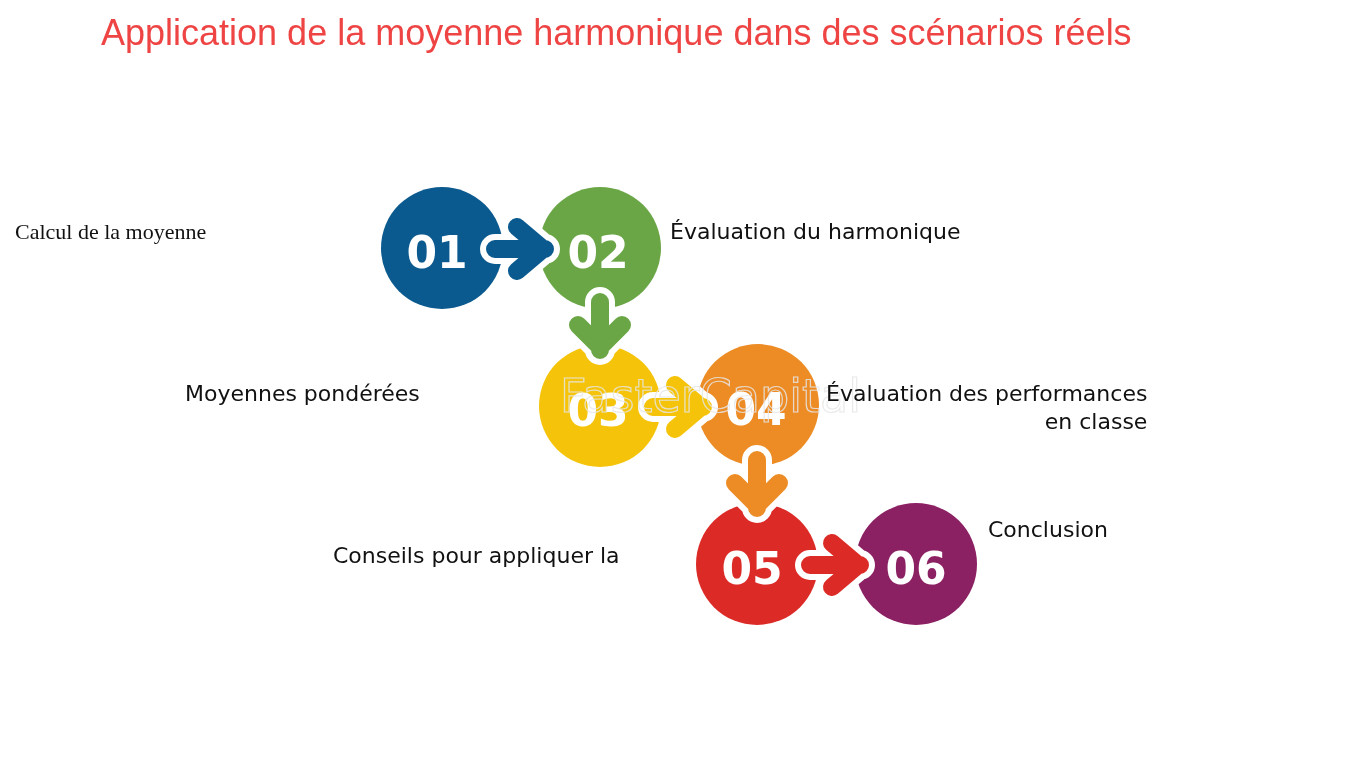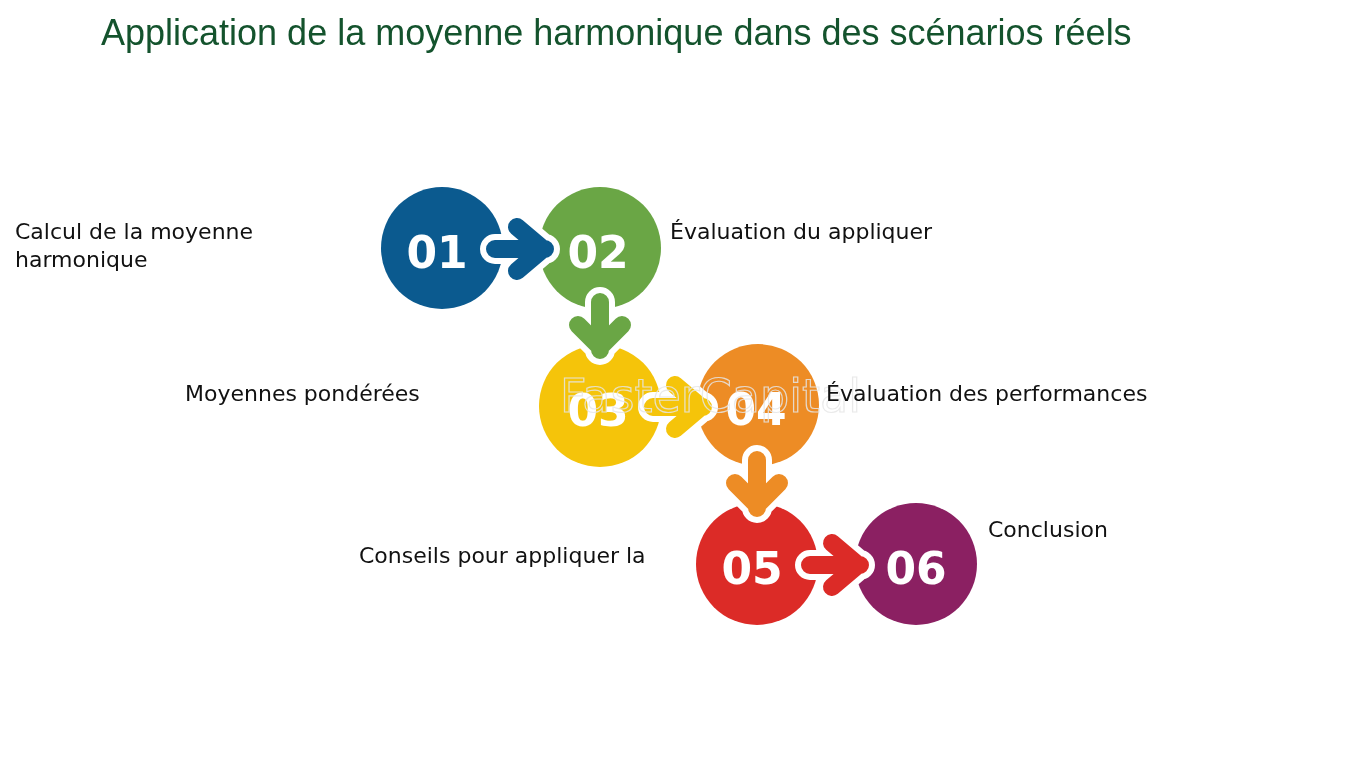--- a/index.html
+++ b/index.html
@@ -1,21 +1,21 @@
 <!DOCTYPE html>
 <html><head>
 <meta charset="utf-8">
 <style>
   html, body { margin: 0; padding: 0; }
   body {
     width: 1359px; height: 759px; background: #ffffff; position: relative; overflow: hidden;
     font-family: "Liberation Sans", "DejaVu Sans", sans-serif;
   }
   .title {
-    position: absolute; left: 101px; top: 12px; font-size: 36px; color: #14532d; white-space: nowrap;
+    position: absolute; left: 101px; top: 12px; font-size: 36px; color: #ef4444; white-space: nowrap;
     font-family: "Liberation Sans", sans-serif; letter-spacing: 0px;
   }
   svg.diagram { position: absolute; left: 0; top: 0; }
   .num { font-family: "DejaVu Sans", sans-serif; font-weight: bold; font-size: 44px; fill: #ffffff; }
   .label {
     position: absolute; font-family: "DejaVu Sans", sans-serif; font-size: 22px; line-height: 28px; color: #111;
     white-space: nowrap;
   }
   .watermark { font-family: "DejaVu Sans", sans-serif; font-size: 46px; fill: none; stroke: #e6e6e6; stroke-width: 1.2; opacity: 0.85; }
 </style>
@@ -61,31 +61,31 @@
   <text class="num" x="437" y="256" text-anchor="middle" dominant-baseline="middle">01</text>
   <text class="num" x="598" y="256" text-anchor="middle" dominant-baseline="middle">02</text>
   <text class="num" x="598" y="414" text-anchor="middle" dominant-baseline="middle">03</text>
   <text class="num" x="756" y="413" text-anchor="middle" dominant-baseline="middle">04</text>
   <text class="num" x="752" y="572" text-anchor="middle" dominant-baseline="middle">05</text>
   <text class="num" x="916" y="572" text-anchor="middle" dominant-baseline="middle">06</text>
 
   <text class="watermark" x="560" y="412">FasterCapital</text>
 </svg>
 
-<div class="label" style="left:15px; top:218px;">
+<div class="label" style="left:15px; top:218px;font-family:Liberation Serif, serif;">
   <div>Calcul de la moyenne</div>
-  <div>harmonique</div>
 </div>
 <div class="label" style="left:670px; top:218px;">
-  <div>Évaluation du appliquer</div>
+  <div>Évaluation du harmonique</div>
 </div>
 <div class="label" style="left:185px; top:380px;">
   <div>Moyennes pondérées</div>
 </div>
 <div class="label" style="left:826px; top:380px;text-align:right;">
   <div>Évaluation des performances</div>
+  <div>en classe</div>
 </div>
-<div class="label" style="left:333px; top:542px;margin-left:26px;">
+<div class="label" style="left:333px; top:542px;">
   <div>Conseils pour appliquer la</div>
 </div>
 <div class="label" style="left:988px; top:516px;text-align:center;">
   <div>Conclusion</div>
 </div>
 
 </body></html>

